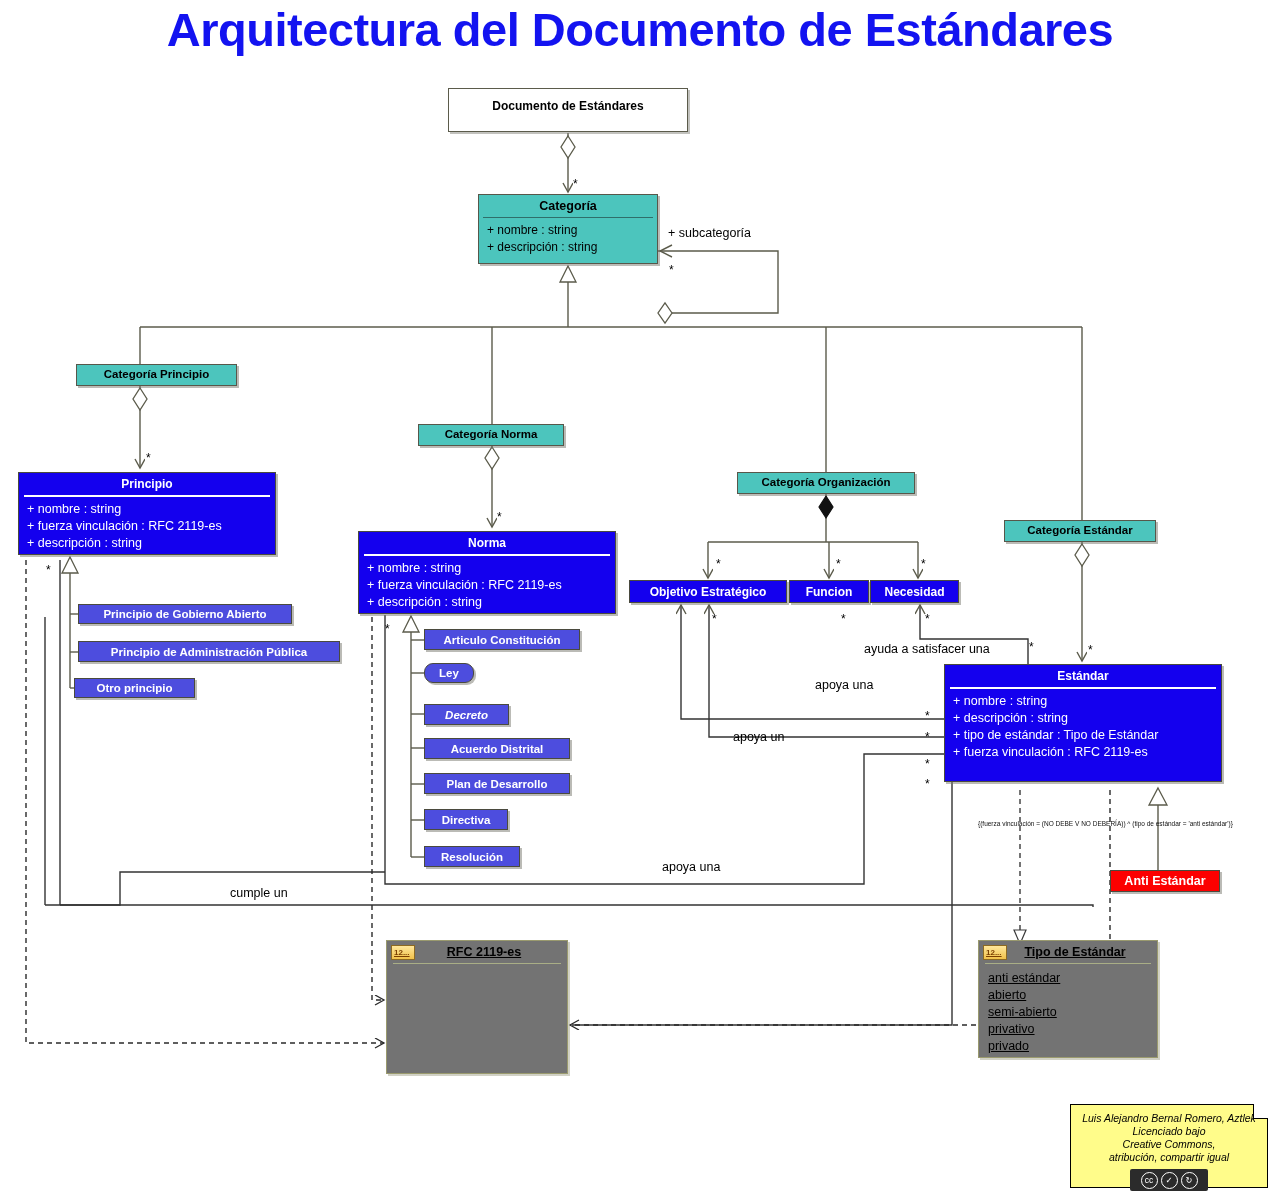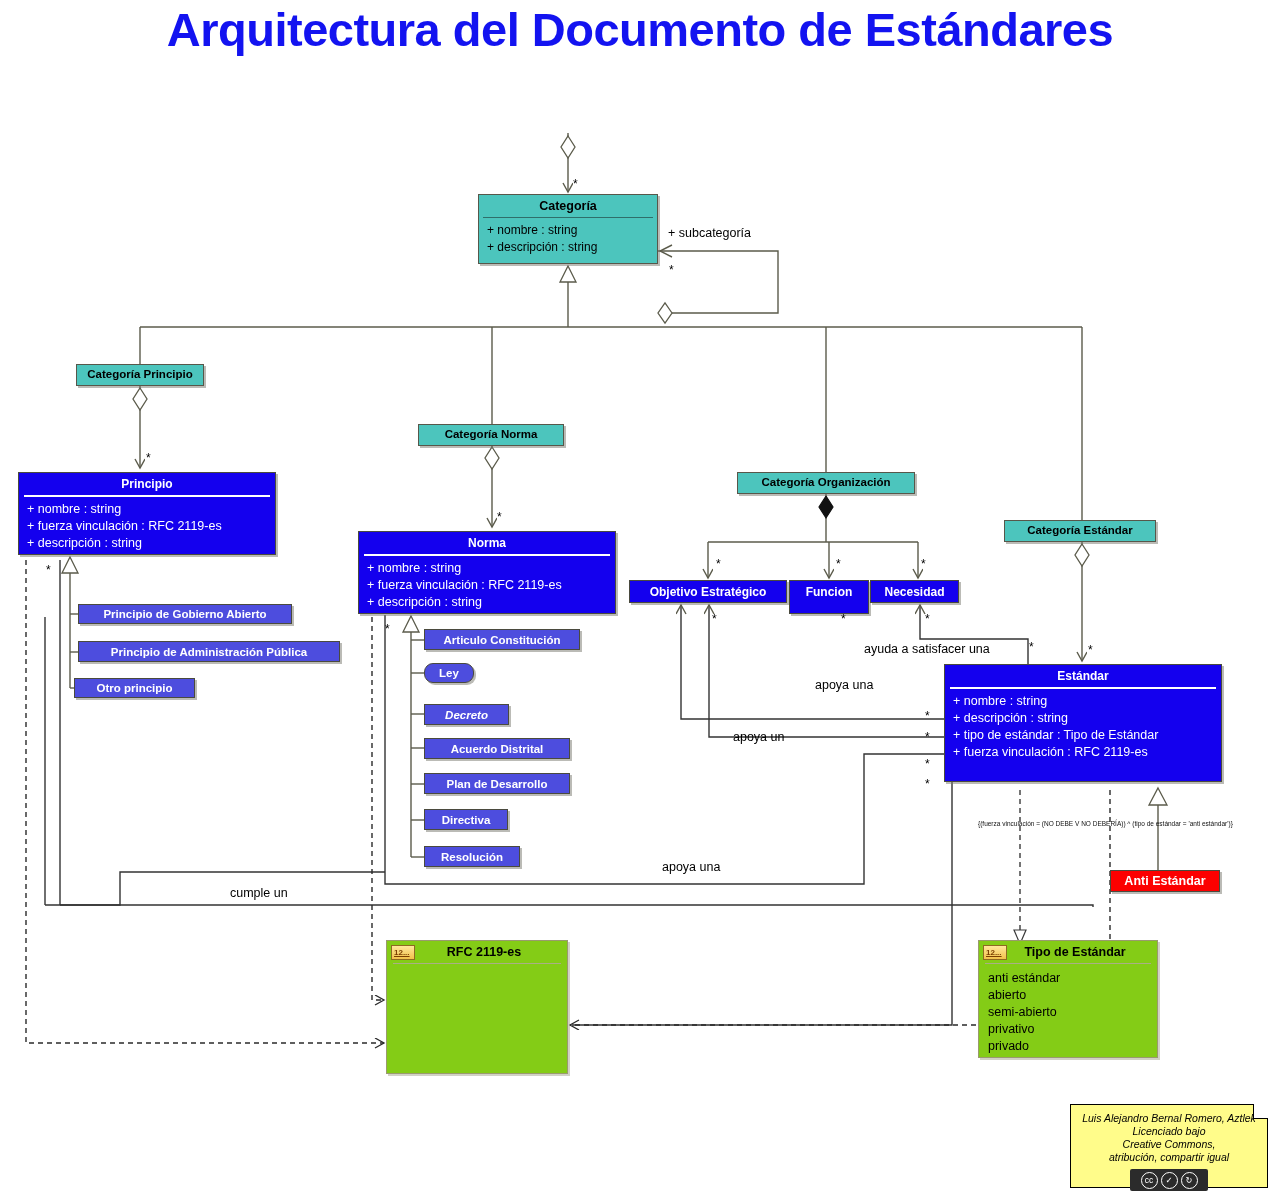--- a/index.html
+++ b/index.html
@@ -41,22 +41,22 @@
   .box-sub .hdr{font-weight:bold;font-size:11.5px;color:#ffffff;
                 text-align:center;width:100%;padding:0 8px;}
 
   
   .box-red{background:#fc0000;border:1.5px solid #4a4a3e;
            box-shadow:2px 2px 0 rgba(120,120,110,.5);
            display:flex;align-items:center;justify-content:center;}
   .box-red .hdr{font-weight:bold;font-size:12.5px;color:#ffffff;text-align:center;}
 
   
-  .box-enum{background:#84cc16;border:1.5px solid #9a9a6e;
-            box-shadow:2px 2px 0 rgba(140,140,110,.4);}
+  .box-enum{background:#737373;border:1.5px solid #9a9a6e;
+            box-shadow:2px 2px 0 rgba(140,140,110,.4);text-decoration:underline;}
   .box-enum .enum-hdr{position:relative;height:22px;}
   .box-enum .enum-hdr .tname{font-weight:bold;font-size:12.5px;color:#000;
             text-align:center;line-height:22px;padding-left:14px;}
   .box-enum .ebadge{position:absolute;left:4px;top:4px;width:24px;height:15px;
             background:linear-gradient(#ffe79a,#f1c14a);border:1px solid #8d6a22;
             font-size:8px;color:#7b3f00;font-weight:bold;text-align:left;
             line-height:13px;padding-left:2px;box-sizing:border-box;
             text-decoration:underline;}
   .box-enum .sep{height:1px;background:#a9ae86;margin:0 6px;}
   .box-enum .items{font-size:12.5px;color:#000;padding:6px 9px 7px 9px;line-height:17px;}
@@ -174,31 +174,34 @@
     <g stroke="#2a2a2a" stroke-width="1.4" fill="none" stroke-dasharray="5,4">
 
       <path d="M1110,790 L1110,1025 L570,1025" marker-end="url(#dashArrow)"></path>
 
       <path d="M372,617 L372,1000 L384,1000" marker-end="url(#dashArrow)"></path>
 
       <path d="M26,560 L26,1043 L384,1043" marker-end="url(#dashArrow)"></path>
     </g>
   </svg>
 
+  <div class="node box-white" style="left:448px;top:88px;width:240px;height:44px;">
+    <div class="hdr">Documento de Estándares</div>
+  </div>
 
   <div class="node box-teal" style="left:478px;top:194px;width:180px;height:70px;">
     <div class="hdr big">Categoría</div>
     <div class="sep"></div>
     <div class="attrs">
       <div>+ nombre : string</div>
       <div>+ descripción : string</div>
     </div>
   </div>
 
-  <div class="node box-teal" style="left:76px;top:364px;width:128px;height:22px;">
+  <div class="node box-teal" style="left:76px;top:364px;width:161px;height:22px;">
     <div class="hdr">Categoría Principio</div>
   </div>
 
   <div class="node box-teal" style="left:418px;top:424px;width:146px;height:22px;">
     <div class="hdr">Categoría Norma</div>
   </div>
 
   <div class="node box-teal" style="left:737px;top:472px;width:178px;height:22px;">
     <div class="hdr">Categoría Organización</div>
   </div>
@@ -224,21 +227,21 @@
       <div>+ nombre : string</div>
       <div>+ fuerza vinculación : RFC 2119-es</div>
       <div>+ descripción : string</div>
     </div>
   </div>
 
   <div class="node box-blue" style="left:629px;top:580px;width:158px;height:23px;">
     <div class="hdr">Objetivo Estratégico</div>
   </div>
 
-  <div class="node box-blue" style="left:789px;top:580px;width:80px;height:34px;">
+  <div class="node box-blue" style="left:789px;top:580px;width:80px;height:23px;">
     <div class="hdr">Funcion</div>
   </div>
 
   <div class="node box-blue" style="left:870px;top:580px;width:89px;height:23px;">
     <div class="hdr">Necesidad</div>
   </div>
 
   <div class="node box-blue" style="left:944px;top:664px;width:278px;height:118px;">
     <div class="hdr">Estándar</div>
     <div class="sep"></div>

